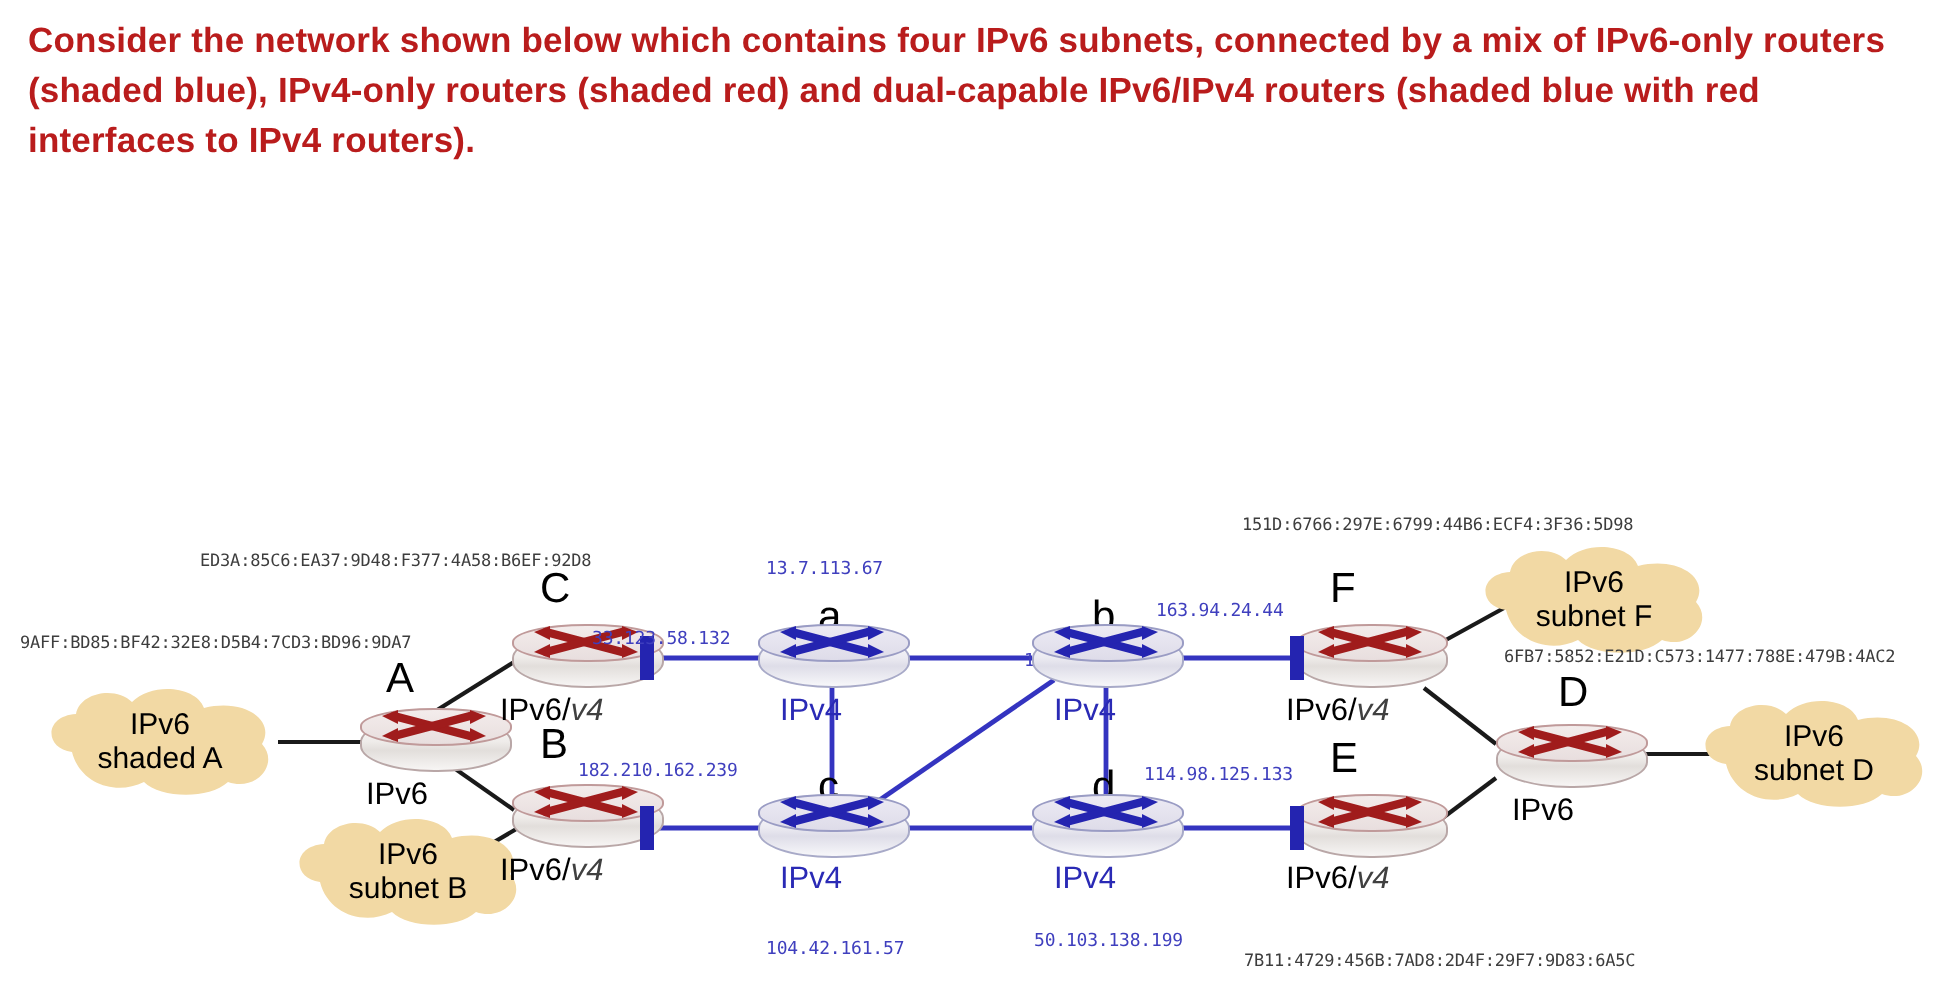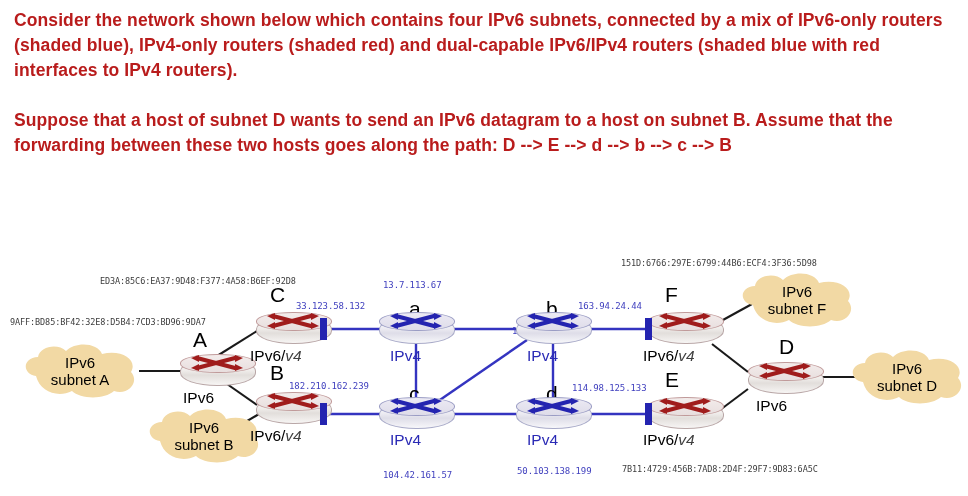--- a/index.html
+++ b/index.html
@@ -62,21 +62,20 @@
     display:flex;flex-direction:column;align-items:center;justify-content:center;
     font-size:15px;color:#000;line-height:17px;text-align:center;
   }
 </style>
 </head>
 <body>
 
 <div id="question">
   <p>Consider the network shown below which contains four IPv6 subnets, connected by a mix of IPv6-only routers (shaded blue), IPv4-only routers (shaded red) and dual-capable IPv6/IPv4 routers (shaded blue with red interfaces to IPv4 routers).</p>
   <div class="gap"></div>
-  <p>Suppose that a host of subnet D wants to send an IPv6 datagram to a host on subnet B. Assume that the forwarding between these two hosts goes along the path: D --&gt; E --&gt; d --&gt; b --&gt; c --&gt; B</p>
 </div>
 
 <div id="diagram">
 
   <svg id="wires" viewBox="0 0 968 252">
     <defs>
       <linearGradient id="gBlueTop" x1="0" y1="0" x2="0" y2="1">
         <stop offset="0%" stop-color="#ffffff"></stop>
           <stop offset="100%" stop-color="#dedce9"></stop>
       </linearGradient>
@@ -107,21 +106,21 @@
   </svg>
 
   <div class="cloud" style="left:18px;top:98px;width:124px;height:58px;">
     <svg viewBox="0 0 124 58" width="124" height="58">
       <path d="M18,34 C4,32 4,16 20,15 C22,4 40,1 48,9 C58,-1 80,1 84,12
                C104,7 120,18 113,30 C122,40 110,54 96,49
                C86,58 62,57 54,49 C40,56 22,50 18,34 Z" fill="#f2d9a4" stroke="none"></path>
     </svg>
     <div class="cl-text">
       <span>IPv6</span>
-      <span>subnet A</span>
+      <span>shaded A</span>
     </div>
   </div>
 
   <div class="cloud" style="left:142px;top:163px;width:124px;height:58px;">
     <svg viewBox="0 0 124 58" width="124" height="58">
       <path d="M18,34 C4,32 4,16 20,15 C22,4 40,1 48,9 C58,-1 80,1 84,12
                C104,7 120,18 113,30 C122,40 110,54 96,49
                C86,58 62,57 54,49 C40,56 22,50 18,34 Z" fill="#f2d9a4" stroke="none"></path>
     </svg>
     <div class="cl-text">
@@ -188,21 +187,21 @@
       </g>
       <g fill="#a01c1c">
           <path d="M55,2 l8,3 -8,4 z"></path>
           <path d="M55,18 l8,-3 -8,-4 z"></path>
         <path d="M19,2 l-8,3 8,4 z"></path>
           <path d="M19,18 l-8,-3 8,-4 z"></path>
         </g>
     </svg>
   </div>
   <div class="ifbar" style="left:320px;top:74px;"></div>
-  <div class="v4addr" style="left:296px;top:57px;text-align:center;">33.123.58.132</div>
+  <div class="v4addr" style="left:296px;top:71px;text-align:center;">33.123.58.132</div>
   <div class="proto" style="left:250px;top:104px;">
     <span>IPv6/</span><span class="v4">v4</span>
   </div>
 
   <div class="rname" style="left:270px;top:118px;">B</div>
   <div class="router" style="left:256px;top:148px;">
     <div class="body"></div>
     <div class="top"></div>
     <svg class="arrows" viewBox="0 0 74 20">
       <g stroke="#a01c1c" stroke-width="4.2" fill="none" stroke-linecap="round">
@@ -350,22 +349,23 @@
         <path d="M19,2 l-8,3 8,4 z"></path>
           <path d="M19,18 l-8,-3 8,-4 z"></path>
         </g>
     </svg>
   </div>
   <div class="ifbar" style="left:645px;top:159px;"></div>
   <div class="v4addr" style="left:572px;top:139px;">114.98.125.133</div>
   <div class="proto" style="left:643px;top:188px;">
     <span>IPv6/</span><span class="v4">v4</span>
   </div>
-  <div class="v6addr" style="left:622px;top:220px;">7B11:4729:456B:7AD8:2D4F:29F7:9D83:6A5C</div>
-
+  <div class="v6addr" style="left:622px;top:232px;">7B11:4729:456B:7AD8:2D4F:29F7:9D83:6A5C</div>
+
+  <div class="v6addr" style="left:752px;top:80px;">6FB7:5852:E21D:C573:1477:788E:479B:4AC2</div>
   <div class="rname" style="left:779px;top:92px;">D</div>
   <div class="router" style="left:748px;top:118px;">
     <div class="body"></div>
     <div class="top"></div>
     <svg class="arrows" viewBox="0 0 74 20">
       <g stroke="#a01c1c" stroke-width="4.2" fill="none" stroke-linecap="round">
         <path d="M17,5 L55,15"></path>
           <path d="M17,15 L55,5"></path>
       </g>
       <g fill="#a01c1c">

